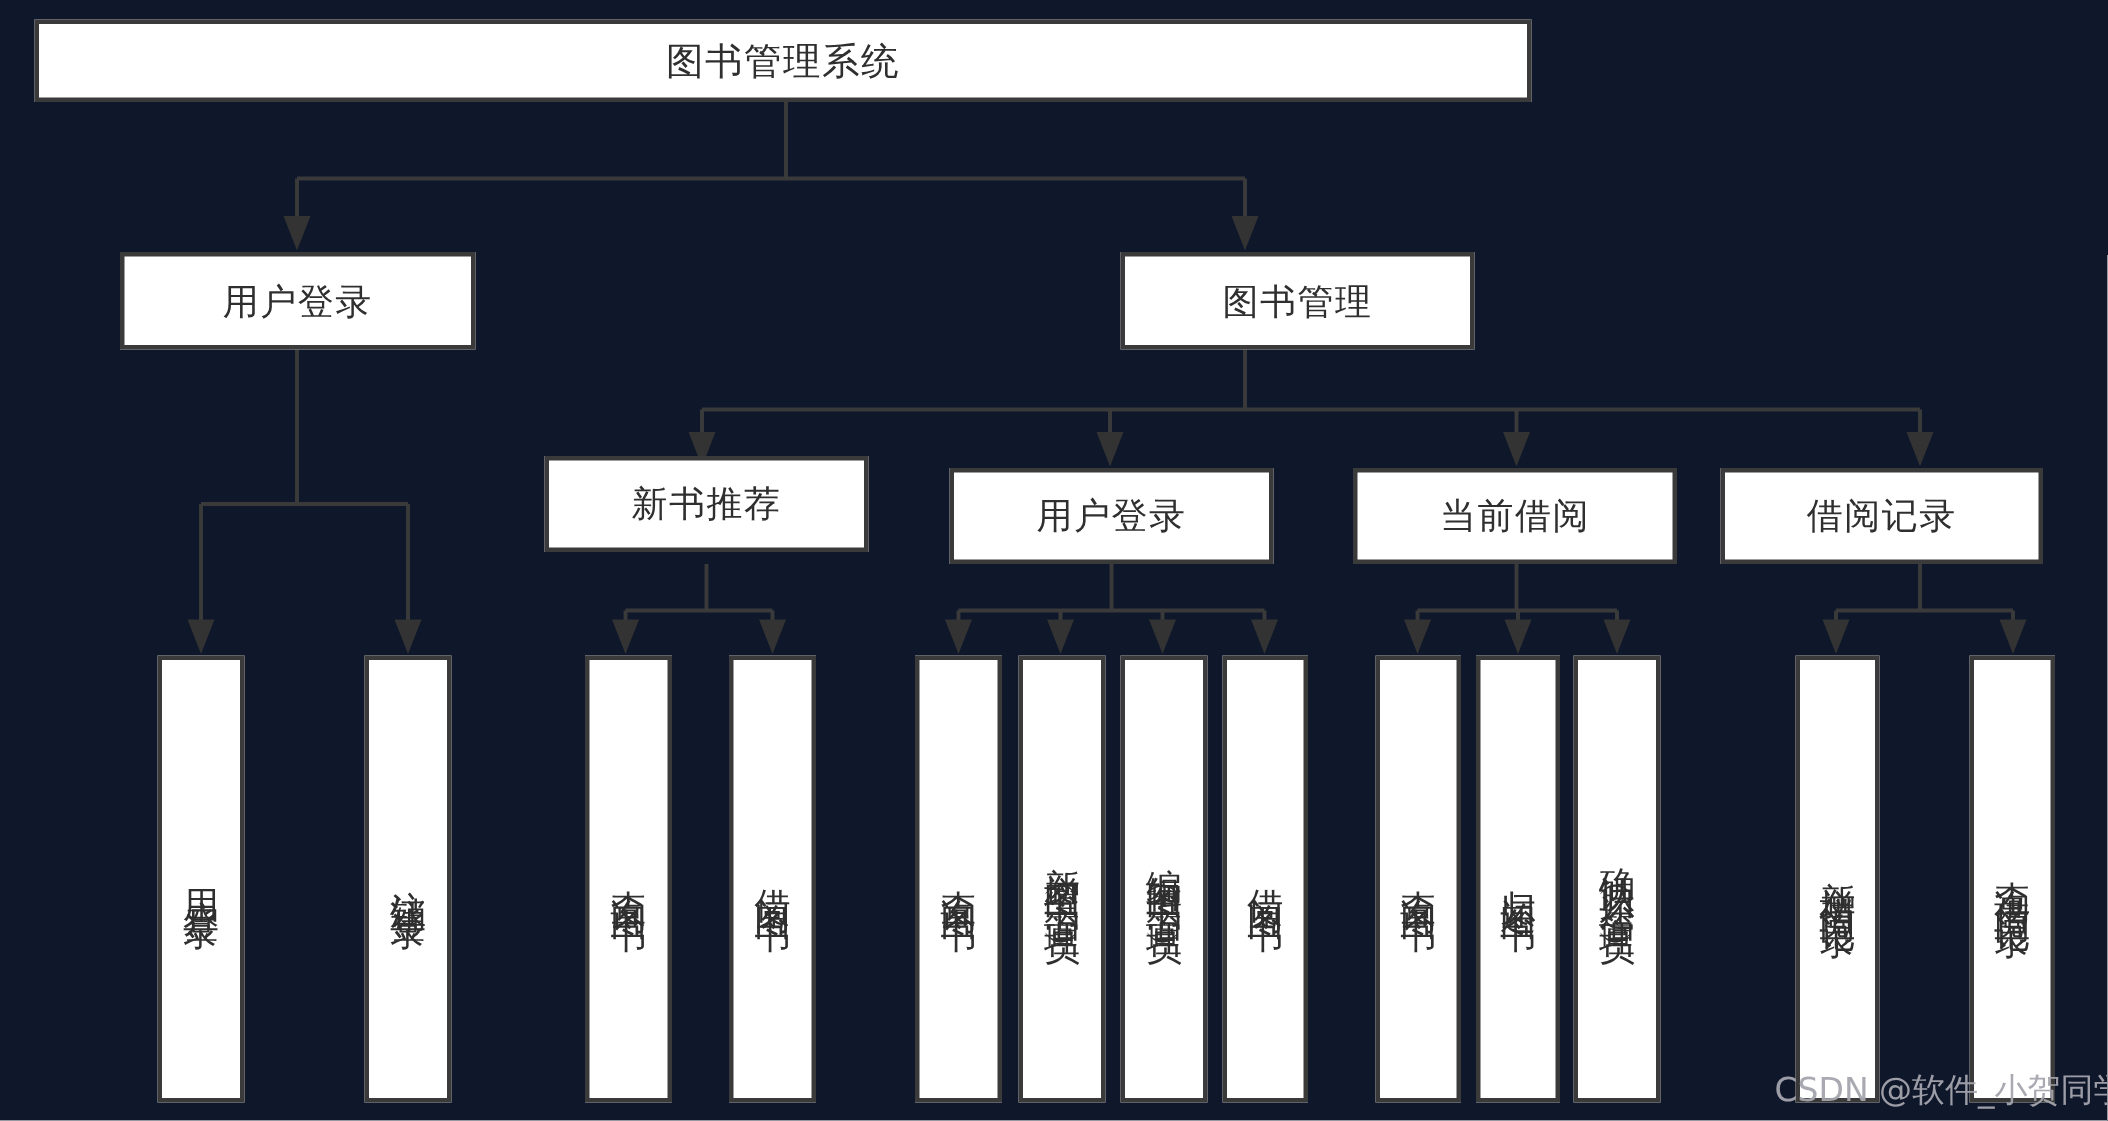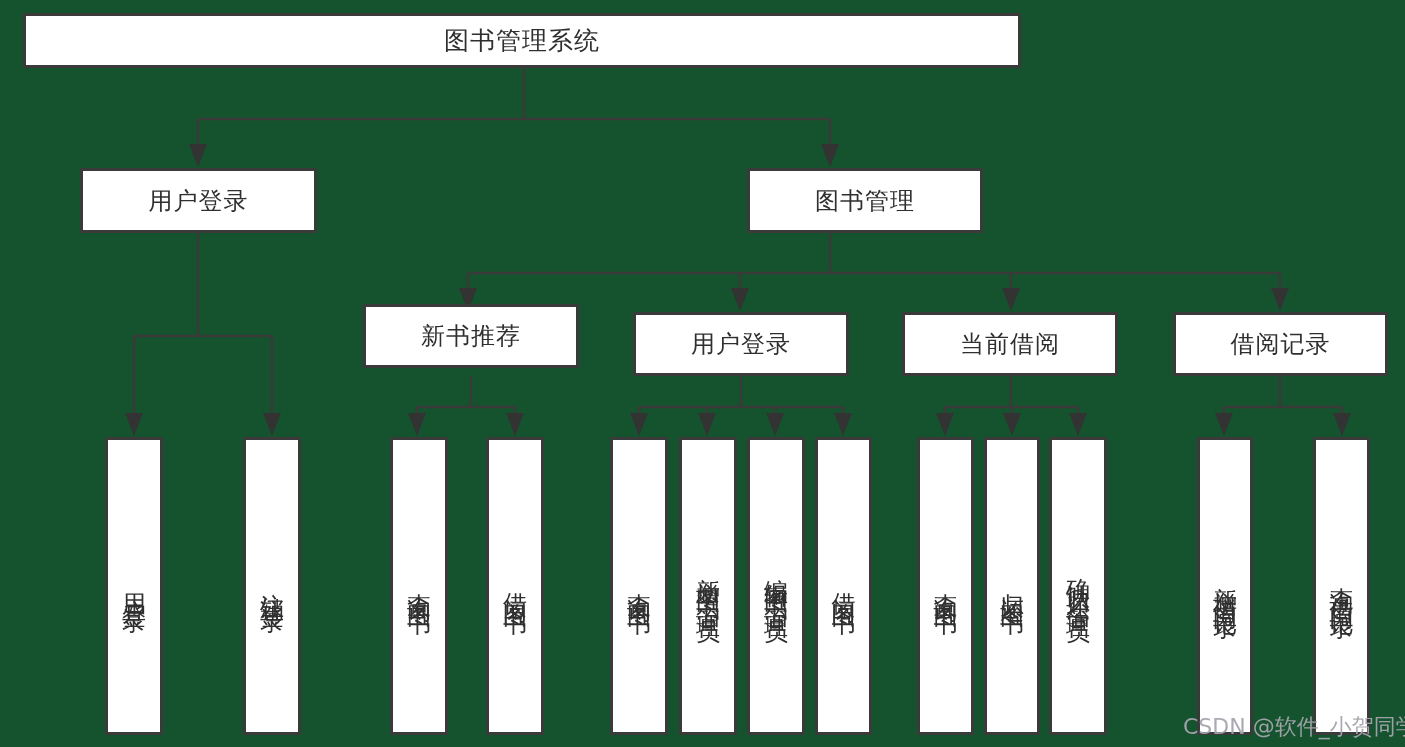--- a/index.html
+++ b/index.html
@@ -1,20 +1,20 @@
 <!DOCTYPE html>
 <html><head>
 <meta charset="utf-8">
 <style>
   html, body { margin: 0; padding: 0; background: #ffffff; }
   .canvas {
     position: relative;
     width: 1405px;
     height: 747px;
-    background: #14532d;
+    background: #0f172a;
     font-family: "DejaVu Sans", sans-serif;
     overflow: hidden;
   }
   svg.wires { position: absolute; left: 0; top: 0; z-index: 1; }
   svg.wires path { stroke: #3a3a3a; stroke-width: 2.6; fill: none; }
   svg.wires polygon { fill: #333333; }
   .node {
     position: absolute;
     box-sizing: border-box;
     border: 3px solid #3a3a3a;
@@ -103,21 +103,21 @@
   </svg>
 
   <div class="node root" style="left:23px; top:13px; width:998px; height:55px;">图书管理系统</div>
 
   <div class="node" style="left:80px; top:168px; width:237px; height:65px;">用户登录</div>
   <div class="node" style="left:747px; top:168px; width:236px; height:65px;">图书管理</div>
 
   <div class="node" style="left:363px; top:304px; width:216px; height:64px;">新书推荐</div>
   <div class="node" style="left:633px; top:312px; width:216px; height:64px;">用户登录</div>
   <div class="node" style="left:902px; top:312px; width:216px; height:64px;">当前借阅</div>
-  <div class="node" style="left:1173px; top:312px; width:215px; height:64px;text-align:right;">借阅记录</div>
+  <div class="node" style="left:1147px; top:312px; width:215px; height:64px;text-align:right;">借阅记录</div>
 
   <div class="node leaf" style="left:105px; top:437px; width:58px; height:298px;">用户登录</div>
   <div class="node leaf" style="left:243px; top:437px; width:58px; height:298px;">注销登录</div>
 
   <div class="node leaf" style="left:390px; top:437px; width:58px; height:298px;">查询图书</div>
   <div class="node leaf" style="left:486px; top:437px; width:58px; height:298px;">借阅图书</div>
 
   <div class="node leaf" style="left:610px; top:437px; width:58px; height:298px;">查询图书</div>
   <div class="node leaf" style="left:679px; top:437px; width:58px; height:298px;">新增图书（管理员）</div>
   <div class="node leaf" style="left:747px; top:437px; width:58px; height:298px;">编辑图书（管理员）</div>

